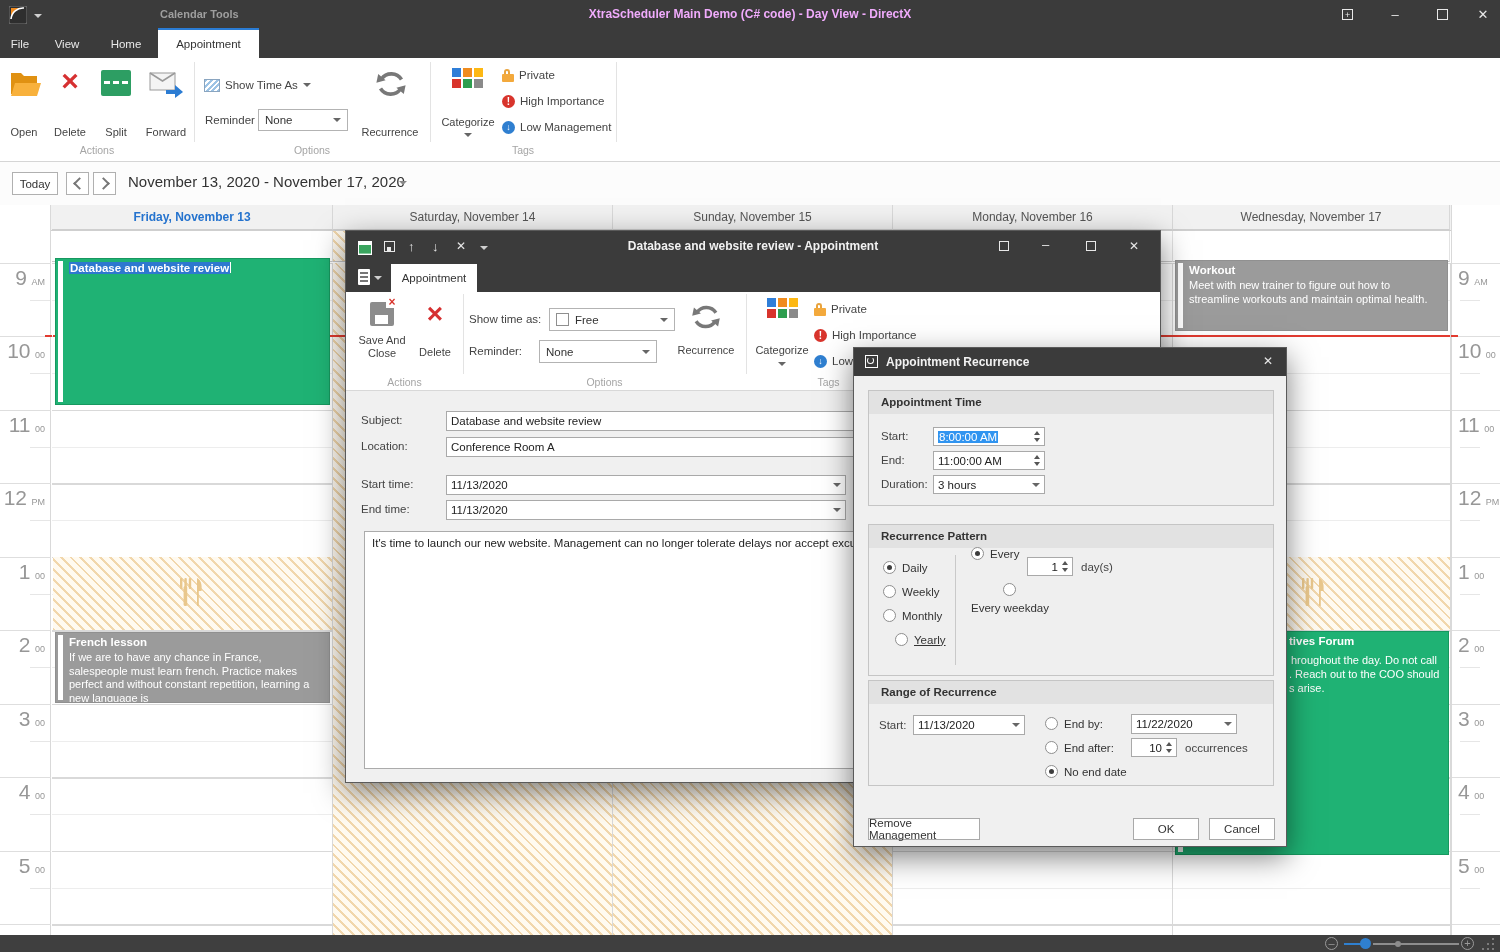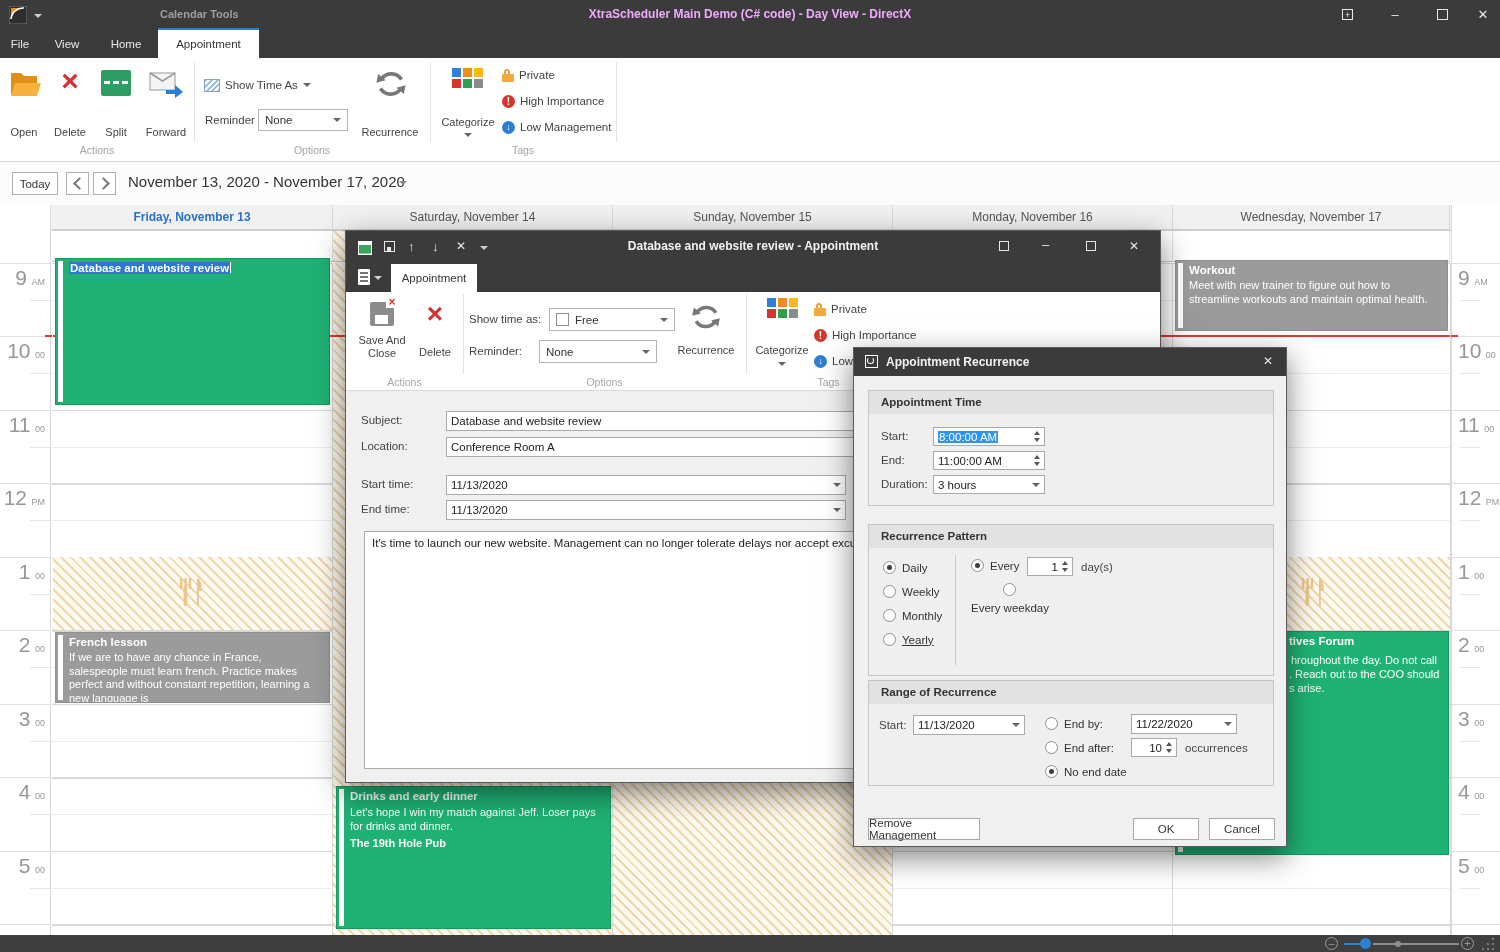--- a/index.html
+++ b/index.html
@@ -323,26 +323,20 @@
     <div class="stripe"></div>
     <div class="etitle"><span class="sel-text">Database and website review</span><span class="caret"></span></div>
   </div>
 
   <div class="abs evt gray" style="left:55px;top:632px;width:275px;height:71px;">
     <div class="stripe"></div>
     <div class="etitle">French lesson</div>
     <div class="ebody" style="top:18px;width:252px;">If we are to have any chance in France, salespeople must learn french. Practice makes perfect and without constant repetition, learning a new language is</div>
   </div>
 
-  <div class="abs evt green" style="left:336px;top:786px;width:275px;height:143px;">
-    <div class="stripe"></div>
-    <div class="etitle">Drinks and early dinner</div>
-    <div class="ebody" style="top:19px;width:252px;">Let's hope I win my match against Jeff. Loser pays for drinks and dinner.</div>
-    <div class="ebody" style="top:50px;width:252px;font-weight:bold;">The 19th Hole Pub</div>
-  </div>
 
   <div class="abs evt gray" style="left:1175px;top:260px;width:273px;height:71px;">
     <div class="stripe"></div>
     <div class="etitle">Workout</div>
     <div class="ebody" style="top:18px;width:250px;">Meet with new trainer to figure out how to streamline workouts and maintain optimal health.</div>
   </div>
 
   <div class="abs evt green" style="left:1175px;top:631px;width:274px;height:224px;">
     <div class="stripe"></div>
     <div class="etitle" style="left:113px;">tives Forum</div>
@@ -507,26 +501,26 @@
           <span>Daily</span>
         </div>
       <div class="rrow" style="left:14px;top:60px;">
           <span class="radio"></span>
           <span>Weekly</span>
         </div>
       <div class="rrow" style="left:14px;top:84px;">
           <span class="radio"></span>
           <span>Monthly</span>
         </div>
-      <div class="rrow" style="left:14px;top:108px;text-decoration:underline;">
+      <div class="rrow" style="left:26px;top:108px;text-decoration:underline;">
           <span class="radio"></span>
           <span>Yearly</span>
         </div>
       <div class="abs" style="left:86px;top:30px;width:1px;height:110px;background:#c9c9c9;"></div>
-      <div class="rrow" style="left:102px;top:34px;">
+      <div class="rrow" style="left:102px;top:22px;">
           <span class="radio on"></span>
           <span>Every</span>
         </div>
       <div class="abs field" style="left:158px;top:32px;width:46px;height:19px;">
         <span style="margin-left:auto;margin-right:4px;">1</span>
         <span class="spin" style="margin-left:0;">
             <span class="t-up"></span>
             <span class="t-dn"></span>
           </span>
       </div>

